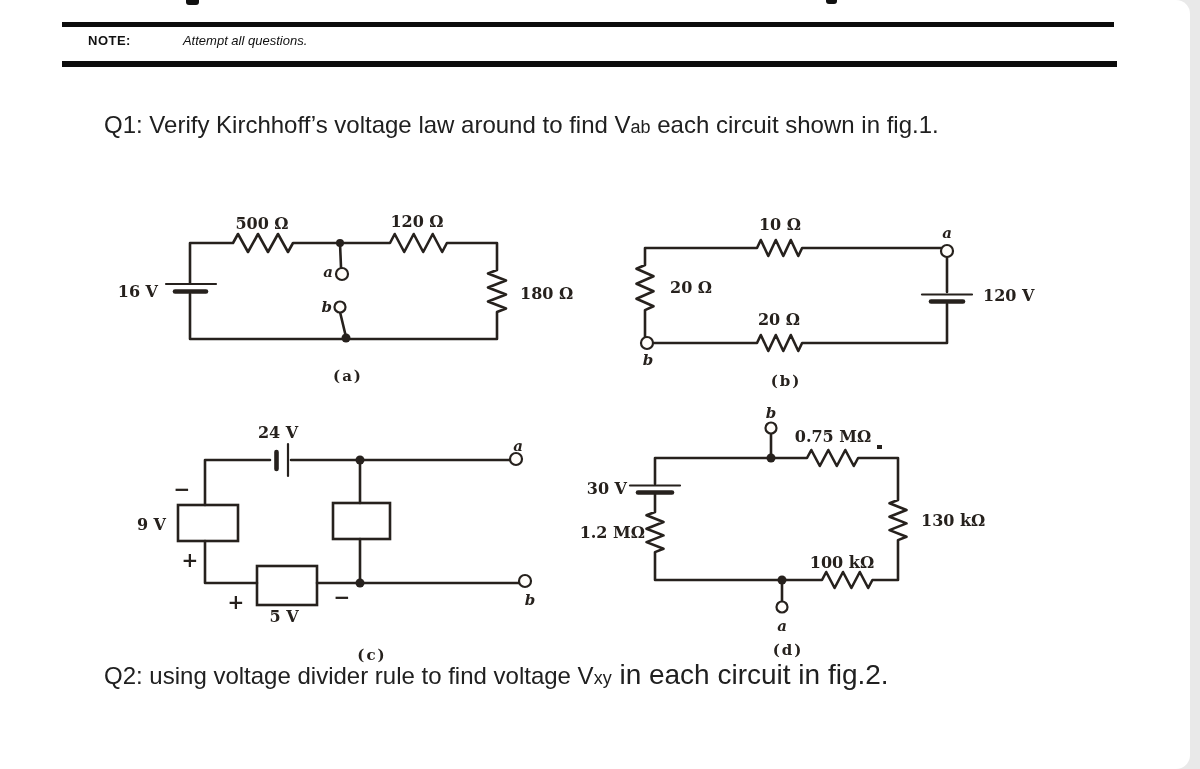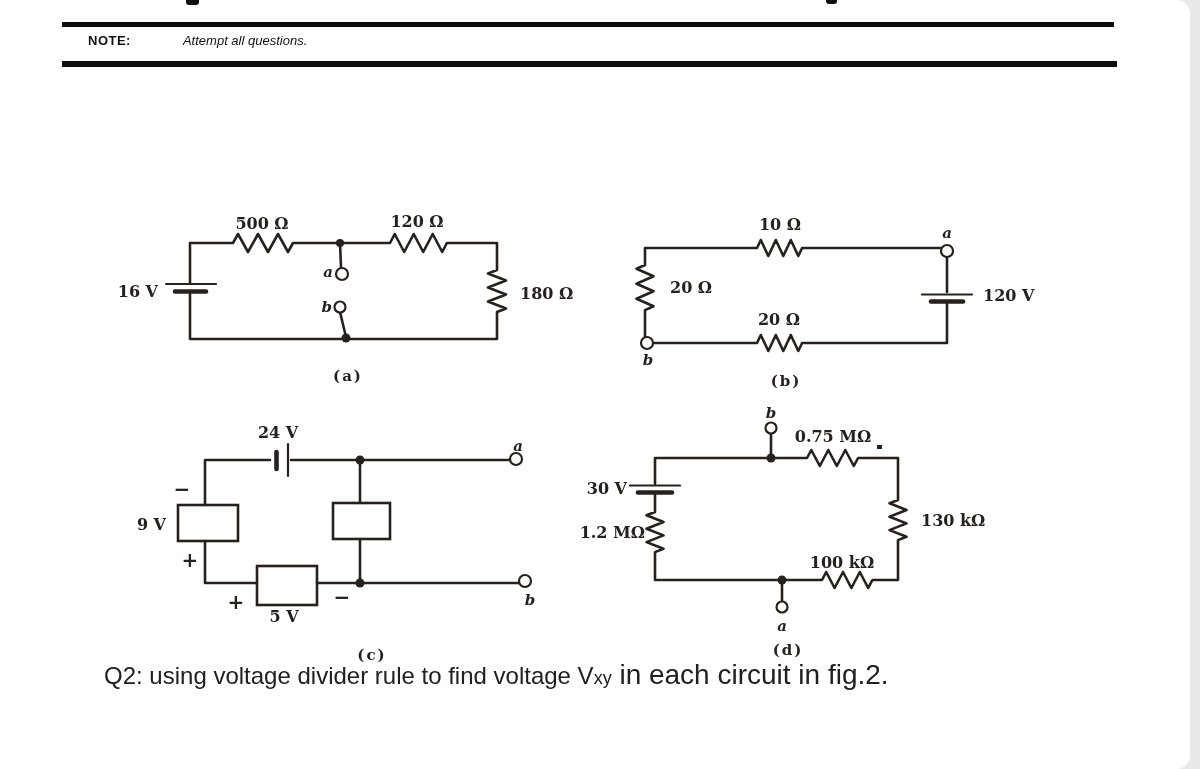--- a/index.html
+++ b/index.html
@@ -38,20 +38,23 @@
 
     <div class="cut-mark" style="left:186px;top:0;width:13px;height:5px;"></div>
     <div class="cut-mark" style="left:826px;top:0;width:11px;height:4px;"></div>
 
     <div class="rule" style="left:62px;top:22px;width:1052px;height:5px;"></div>
     <div class="note-row">
       <span class="note-label">NOTE:</span><span class="note-italic">Attempt all questions.</span>
     </div>
     <div class="rule" style="left:62px;top:61px;width:1055px;height:6px;"></div>
 
+    <div class="qtext" id="q1">
+      <span>Q1: Verify Kirchhoff’s voltage law around to find V</span><span class="sub">ab</span><span> each circuit shown in fig.1.</span>
+    </div>
 
     <svg style="left:100px;top:198px;" width="500" height="195" viewBox="0 0 500 195">
       <path class="wire" d="M90 45 H133 l5 -9 l10 18 l10 -18 l10 18 l10 -18 l10 18 l5 -9 H290 l4.7 -9 l9.5 18 l9.5 -18 l9.5 18 l9.5 -18 l9.5 18 l4.7 -9 H397 V72 l-9 3.5 l18 7 l-18 7 l18 7 l-18 7 l18 7 l-9 3.5 V141 H90 V96 M90 85 V45 M240 45 L241 69 M240 114 L246 139"></path>
       <line class="wire thin" x1="66" y1="86" x2="116" y2="86"></line>
       <line class="wire thick" x1="75" y1="93.5" x2="106" y2="93.5"></line>
       <circle class="node" cx="240" cy="45" r="4"></circle>
       <circle class="node" cx="246" cy="140" r="4.5"></circle>
       <circle class="open" cx="242" cy="76" r="6"></circle>
       <circle class="open" cx="240" cy="109" r="5.5"></circle>
       <text class="lbl" x="162" y="31" text-anchor="middle">500 Ω</text>

